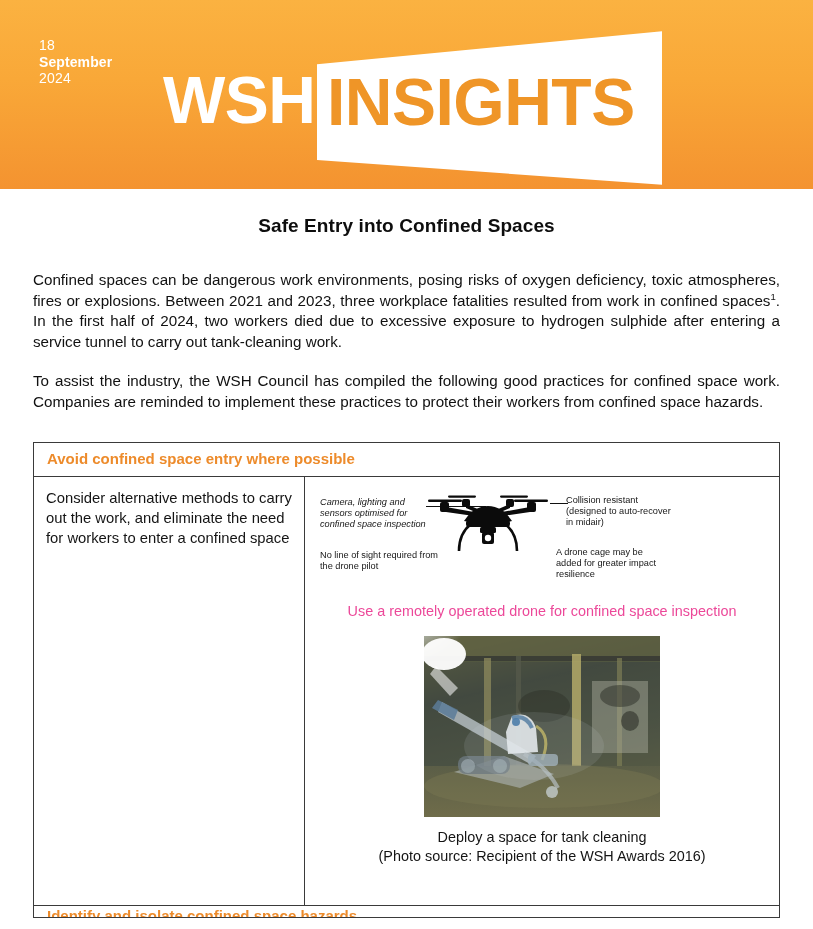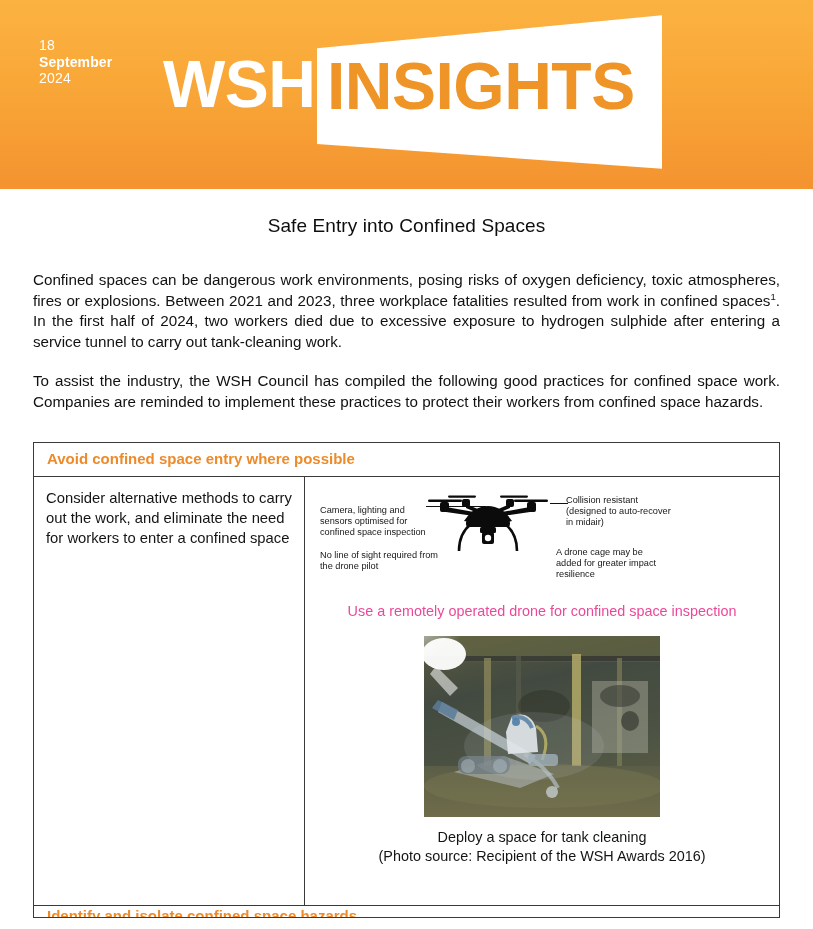--- a/index.html
+++ b/index.html
@@ -28,21 +28,21 @@
     top: 37px;
     line-height: 1.18;
     color: #ffffff;
   }
   .date-day   { font-size: 14px; font-weight: 400; letter-spacing: .2px; }
   .date-month { font-size: 14px; font-weight: 700; letter-spacing: .1px; }
   .date-year  { font-size: 14px; font-weight: 400; letter-spacing: .2px; }
 
   .logo-wrap {
     position: absolute;
-    left: 0; top: 0;
+    left: 0; top: 16px;
     width: 659px; height: 189px;
   }
   .logo-trapezoid {
     position: absolute;
     left: 317px; top: 12px;
     width: 345px; height: 165px;
     background: #ffffff;
     clip-path: polygon(0% 22%, 100% 2%, 100% 95%, 0% 80%);
   }
   .logo-wsh {
@@ -63,21 +63,21 @@
     letter-spacing: -0.5px;
     line-height: 1;
   }
 
   
   .page-body { position: relative; padding: 0 33px; }
 
   .doc-title {
     text-align: center;
     font-size: 19px;
-    font-weight: 400;
+    font-weight: 700;
     color: #0d0d0d;
     margin: 26px 0 0 0;
     letter-spacing: .1px;
   }
 
   .para {
     font-size: 15.2px;
     line-height: 20.6px;
     text-align: justify;
     color: #111111;
@@ -128,21 +128,21 @@
     position: relative;
     width: 448px;
     height: 100px;
   }
   .drone-note {
     position: absolute;
     font-size: 9.2px;
     line-height: 11.4px;
     color: #161616;
   }
-  .note-camera   { left: 2px;   top: 16px;  width: 108px; }
+  .note-camera   { left: 2px;   top: 8px;  width: 108px; font-style: italic; }
   .note-nolos    { left: 2px;   top: 61px; width: 118px; }
   .note-collision{ left: 248px; top: 6px;  width: 110px; }
   .note-cage     { left: 238px; top: 58px; width: 110px; }
   .leader-line {
     position: absolute;
     height: 1.4px;
     background: #111111;
   }
   .leader-left  { left: 108px; top: 17px; width: 60px; }
   .leader-right { left: 232px; top: 14px; width: 18px; }

